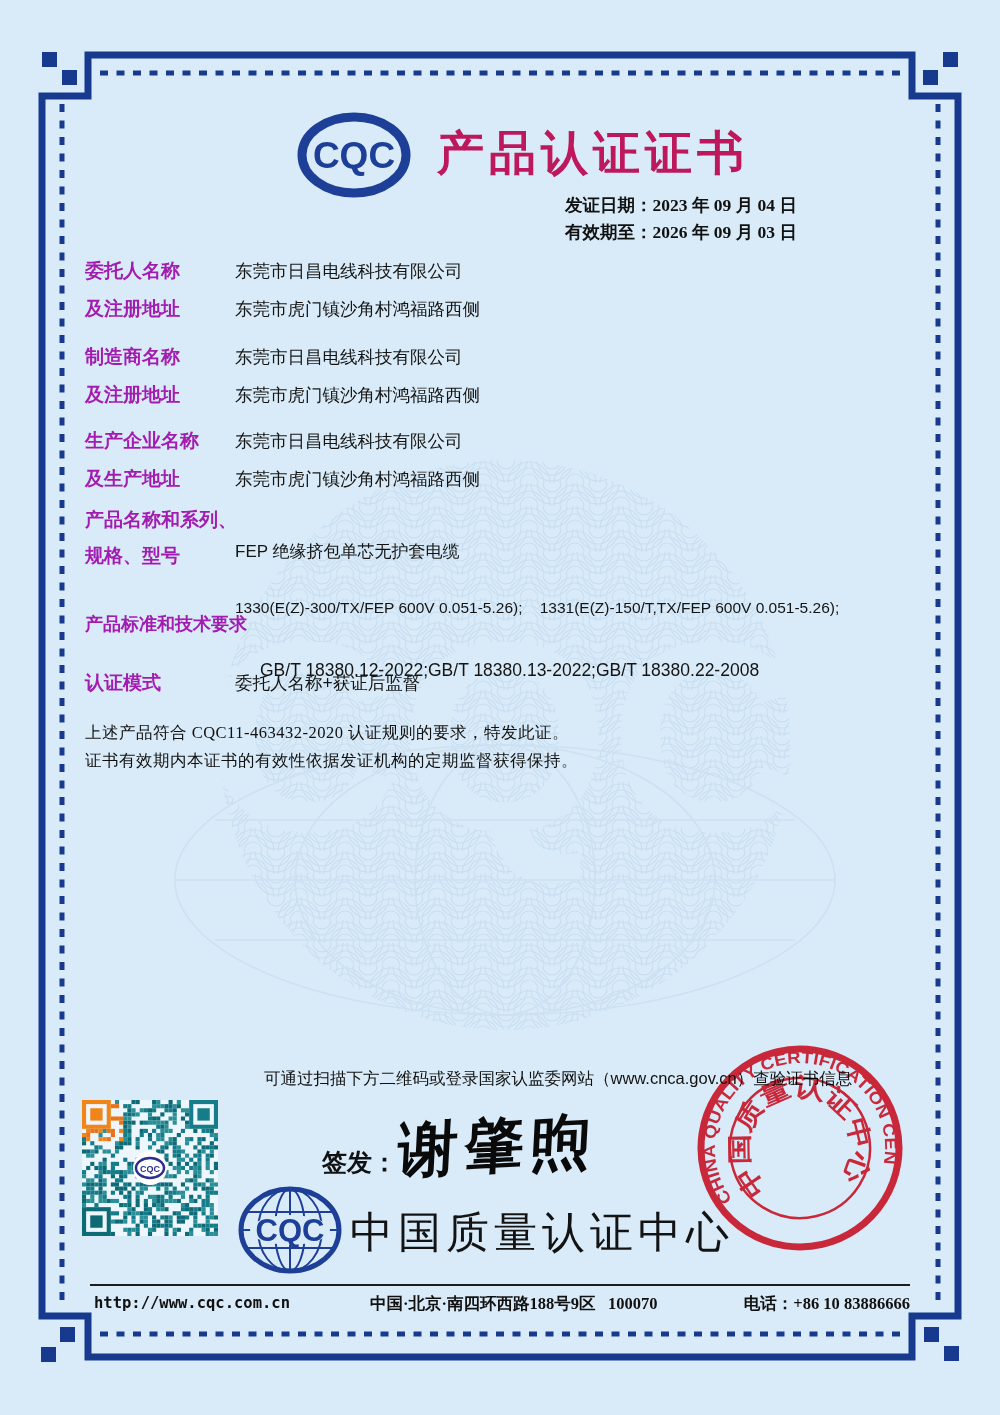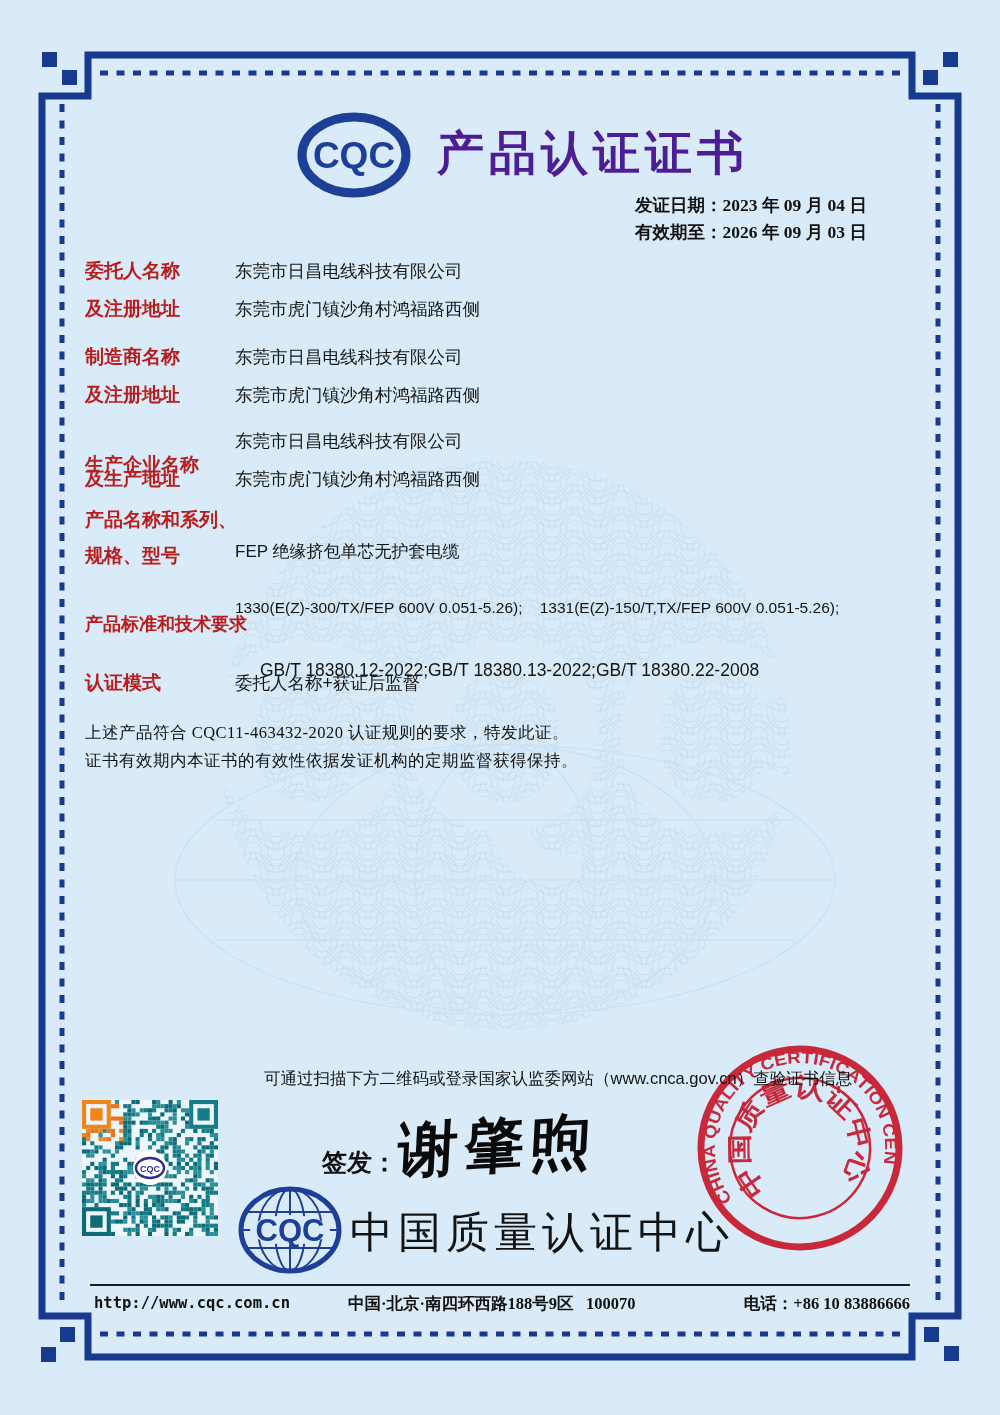--- a/index.html
+++ b/index.html
@@ -6,25 +6,25 @@
   .page{position:relative;width:1000px;height:1415px;background:#d9ebf8;overflow:hidden;
         font-family:"Liberation Sans",sans-serif;color:#111;}
   .abs{position:absolute;}
   svg{display:block;}
   .frame,.wm{position:absolute;left:0;top:0;pointer-events:none;}
   .wm{z-index:0;}
   .frame{z-index:1;}
   .content{position:absolute;left:0;top:0;width:1000px;height:1415px;z-index:2;}
   .kai{font-family:"Liberation Serif",serif;}
   .mono{font-family:"DejaVu Sans Mono",monospace;text-align:right;}
-  .hdr-title{font-size:47px;font-weight:700;letter-spacing:5px;color:#4c1d95;}
+  .hdr-title{font-size:47px;font-weight:700;letter-spacing:5px;color:#be185d;}
   .meta-label{font-weight:600;font-size:18px;}
   .meta-num{font-weight:700;font-size:18px;letter-spacing:.5px;}
   .dates{font-size:17.5px;font-weight:600;line-height:27px;}
-  .flabel{font-weight:700;font-size:19px;color:#b91c1c;white-space:nowrap;}
+  .flabel{font-weight:700;font-size:19px;color:#a21caf;white-space:nowrap;}
   .fvalue{font-size:17.5px;color:#141414;white-space:pre-wrap;}
   .plines{font-size:15.5px;line-height:18px;color:#141414;white-space:pre-wrap;}
   .stmt{font-size:16.5px;font-weight:500;letter-spacing:.5px;}
   .verify{font-size:16.5px;font-weight:500;}
   .signlabel{font-size:25px;font-weight:700;}
   .signature{font-size:60px;font-weight:700;font-family:"Liberation Serif",serif;
              transform:rotate(-3deg) skewX(-6deg);letter-spacing:6px;color:#0a0a0a;}
   .brandname{font-size:43px;font-weight:500;letter-spacing:5px;color:#131313;}
   .rule{position:absolute;background:#1c1c1c;height:2px;}
   .footer-t{font-size:16.5px;font-weight:600;}
@@ -86,36 +86,36 @@
   </svg>
 
   <div class="content">
 
     <svg class="abs" style="left:296px;top:111px;" width="116" height="88" viewBox="0 0 116 88">
       <ellipse cx="58" cy="44" rx="52" ry="38" fill="none" stroke="#1d3f97" stroke-width="9"></ellipse>
       <text x="58" y="57" text-anchor="middle" font-size="37" font-weight="bold" font-family="Liberation Sans, sans-serif" fill="#1d3f97">CQC</text>
     </svg>
     <div class="abs hdr-title" style="left:437px;top:122px;">产品认证证书</div>
 
-    <div class="abs kai dates" style="left:635px;top:192px;">
+    <div class="abs kai dates" style="left:565px;top:192px;">
       <div><span>发证日期：</span><span>2023 年 09 月 04 日</span></div>
       <div><span>有效期至：</span><span>2026 年 09 月 03 日</span></div>
     </div>
 
     <div class="abs flabel" style="left:85px;top:258px;">委托人名称</div>
     <div class="abs fvalue" style="left:235px;top:259px;">东莞市日昌电线科技有限公司</div>
     <div class="abs flabel" style="left:85px;top:296px;">及注册地址</div>
     <div class="abs fvalue" style="left:235px;top:297px;">东莞市虎门镇沙角村鸿福路西侧</div>
 
     <div class="abs flabel" style="left:85px;top:344px;">制造商名称</div>
     <div class="abs fvalue" style="left:235px;top:345px;">东莞市日昌电线科技有限公司</div>
     <div class="abs flabel" style="left:85px;top:382px;">及注册地址</div>
     <div class="abs fvalue" style="left:235px;top:383px;">东莞市虎门镇沙角村鸿福路西侧</div>
 
-    <div class="abs flabel" style="left:85px;top:428px;margin-top:24px;">生产企业名称</div>
+    <div class="abs flabel" style="left:85px;top:428px;">生产企业名称</div>
     <div class="abs fvalue" style="left:235px;top:429px;">东莞市日昌电线科技有限公司</div>
     <div class="abs flabel" style="left:85px;top:466px;">及生产地址</div>
     <div class="abs fvalue" style="left:235px;top:467px;">东莞市虎门镇沙角村鸿福路西侧</div>
 
     <div class="abs flabel" style="left:85px;top:507px;">产品名称和系列、</div>
     <div class="abs flabel" style="left:85px;top:543px;">规格、型号</div>
     <div class="abs plines" style="left:235px;top:505px;">
       <div style="font-size:17px;line-height:22px;">FEP 绝缘挤包单芯无护套电缆</div>
       <div>1330(E(Z)-300/TX/FEP 600V 0.051-5.26);    1331(E(Z)-150/T,TX/FEP 600V 0.051-5.26);</div>
     </div>
@@ -648,21 +648,21 @@
         <line x1="6" y1="62" x2="98" y2="62"></line>
         <line x1="3" y1="44" x2="101" y2="44"></line>
       </g>
       <ellipse cx="52" cy="44" rx="40" ry="15" fill="#d9ebf8"></ellipse>
       <text x="52" y="55" text-anchor="middle" font-size="31" font-weight="bold" font-family="Liberation Sans, sans-serif" fill="#1d3f97">CQC</text>
     </svg>
     <div class="abs brandname" style="left:350px;top:1204px;">中国质量认证中心</div>
 
     <div class="rule" style="left:90px;top:1284px;width:820px;"></div>
     <div class="abs mono" style="left:94px;top:1294px;font-size:15.5px;font-weight:700;">http://www.cqc.com.cn</div>
-    <div class="abs kai footer-t" style="left:348px;top:1293px;white-space:pre-wrap;text-align:right;">中国·北京·南四环西路188号9区   100070</div>
+    <div class="abs kai footer-t" style="left:370px;top:1293px;white-space:pre-wrap;text-align:right;">中国·北京·南四环西路188号9区   100070</div>
     <div class="abs kai footer-t" style="right:90px;top:1293px;">电话：+86 10 83886666</div>
 
   </div>
 
   <svg class="seal" style="left:694px;top:1042px;transform:rotate(-13deg);" width="212" height="212" viewBox="0 0 212 212">
     <defs>
       <path id="ringPath" d="M 28.5 141 A 85 85 0 1 1 183.5 141"></path>
       <path id="innerPath" d="M 65 138 A 52 52 0 1 1 147 138"></path>
     </defs>
     <g opacity="0.93">

